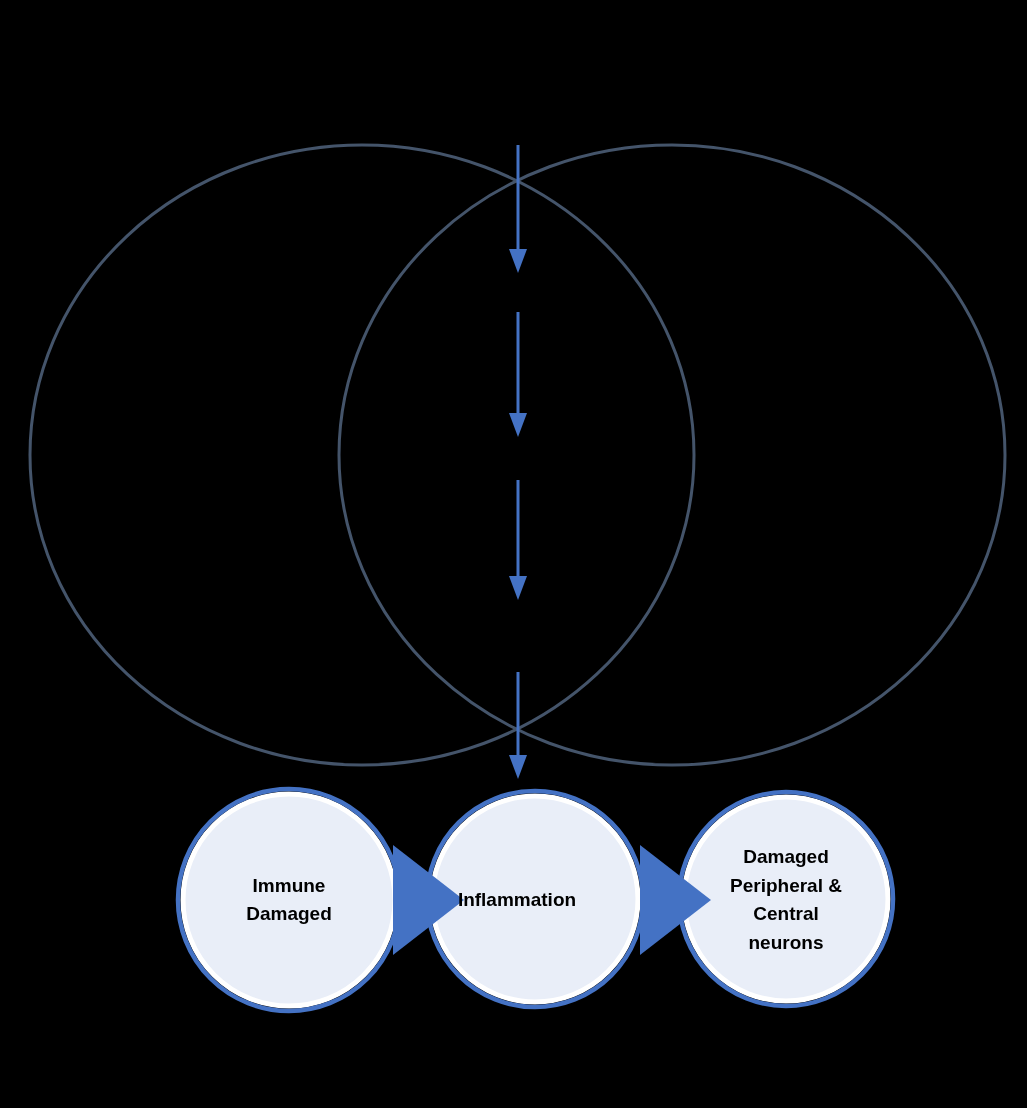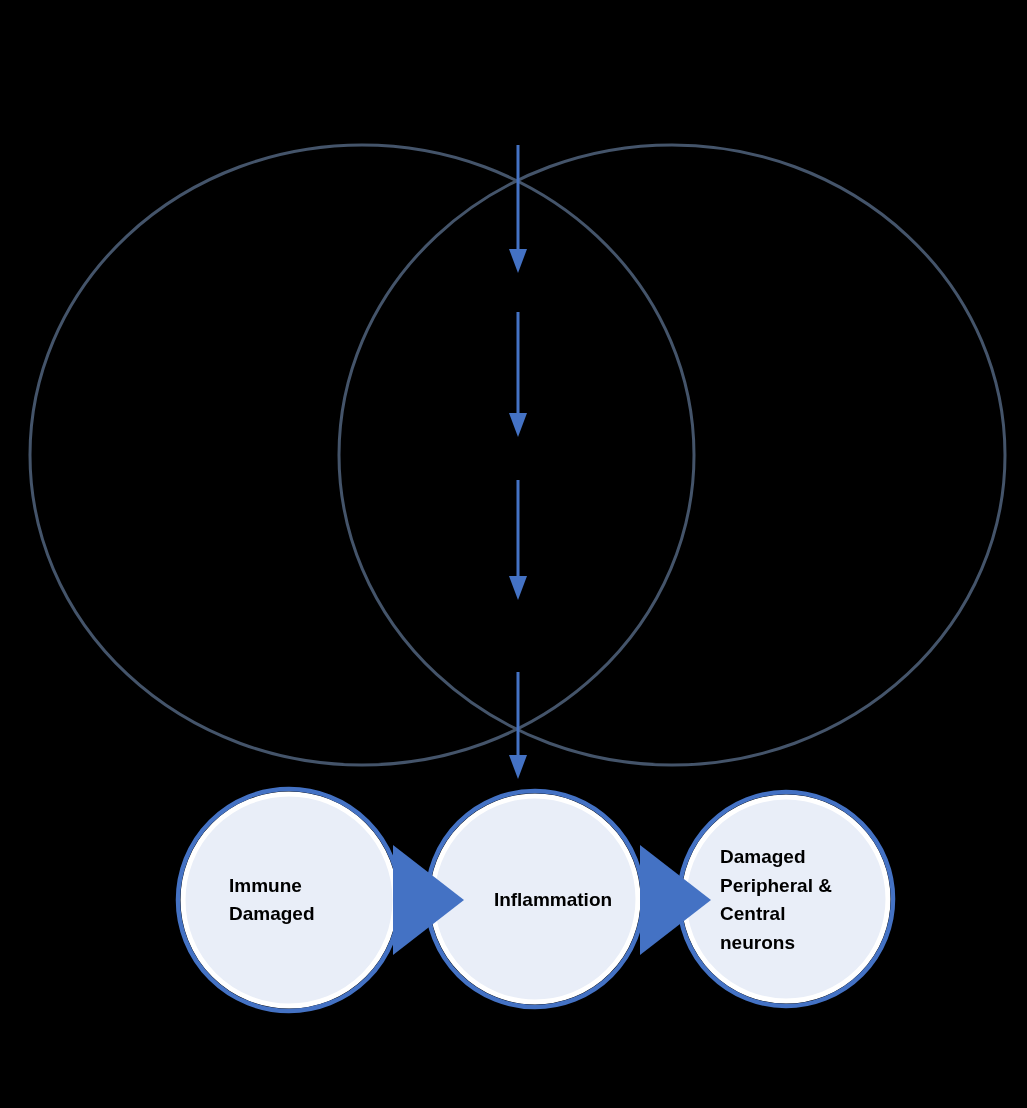--- a/index.html
+++ b/index.html
@@ -18,27 +18,28 @@
   .stage svg {
     position: absolute;
     left: 0;
     top: 0;
   }
   .step-label {
     position: absolute;
     display: flex;
     align-items: center;
     justify-content: center;
+    text-align: center;
     font-weight: 700;
     font-size: 19px;
     line-height: 1.5;
     color: #000000;
   }
   .step-label.s1 { left: 229px; top: 830px; width: 120px; height: 140px; }
-  .step-label.s2 { left: 473px; top: 830px; width: 160px; height: 140px; }
+  .step-label.s2 { left: 437px; top: 830px; width: 160px; height: 140px; }
   .step-label.s3 { left: 720px; top: 810px; width: 132px; height: 180px; }
 </style>
 </head>
 <body>
 
 <div class="stage">
 
   <svg width="1027" height="1108" viewBox="0 0 1027 1108">
 
     <ellipse cx="362" cy="455" rx="332" ry="310" fill="none" stroke-width="3" stroke="#44546A"></ellipse>

